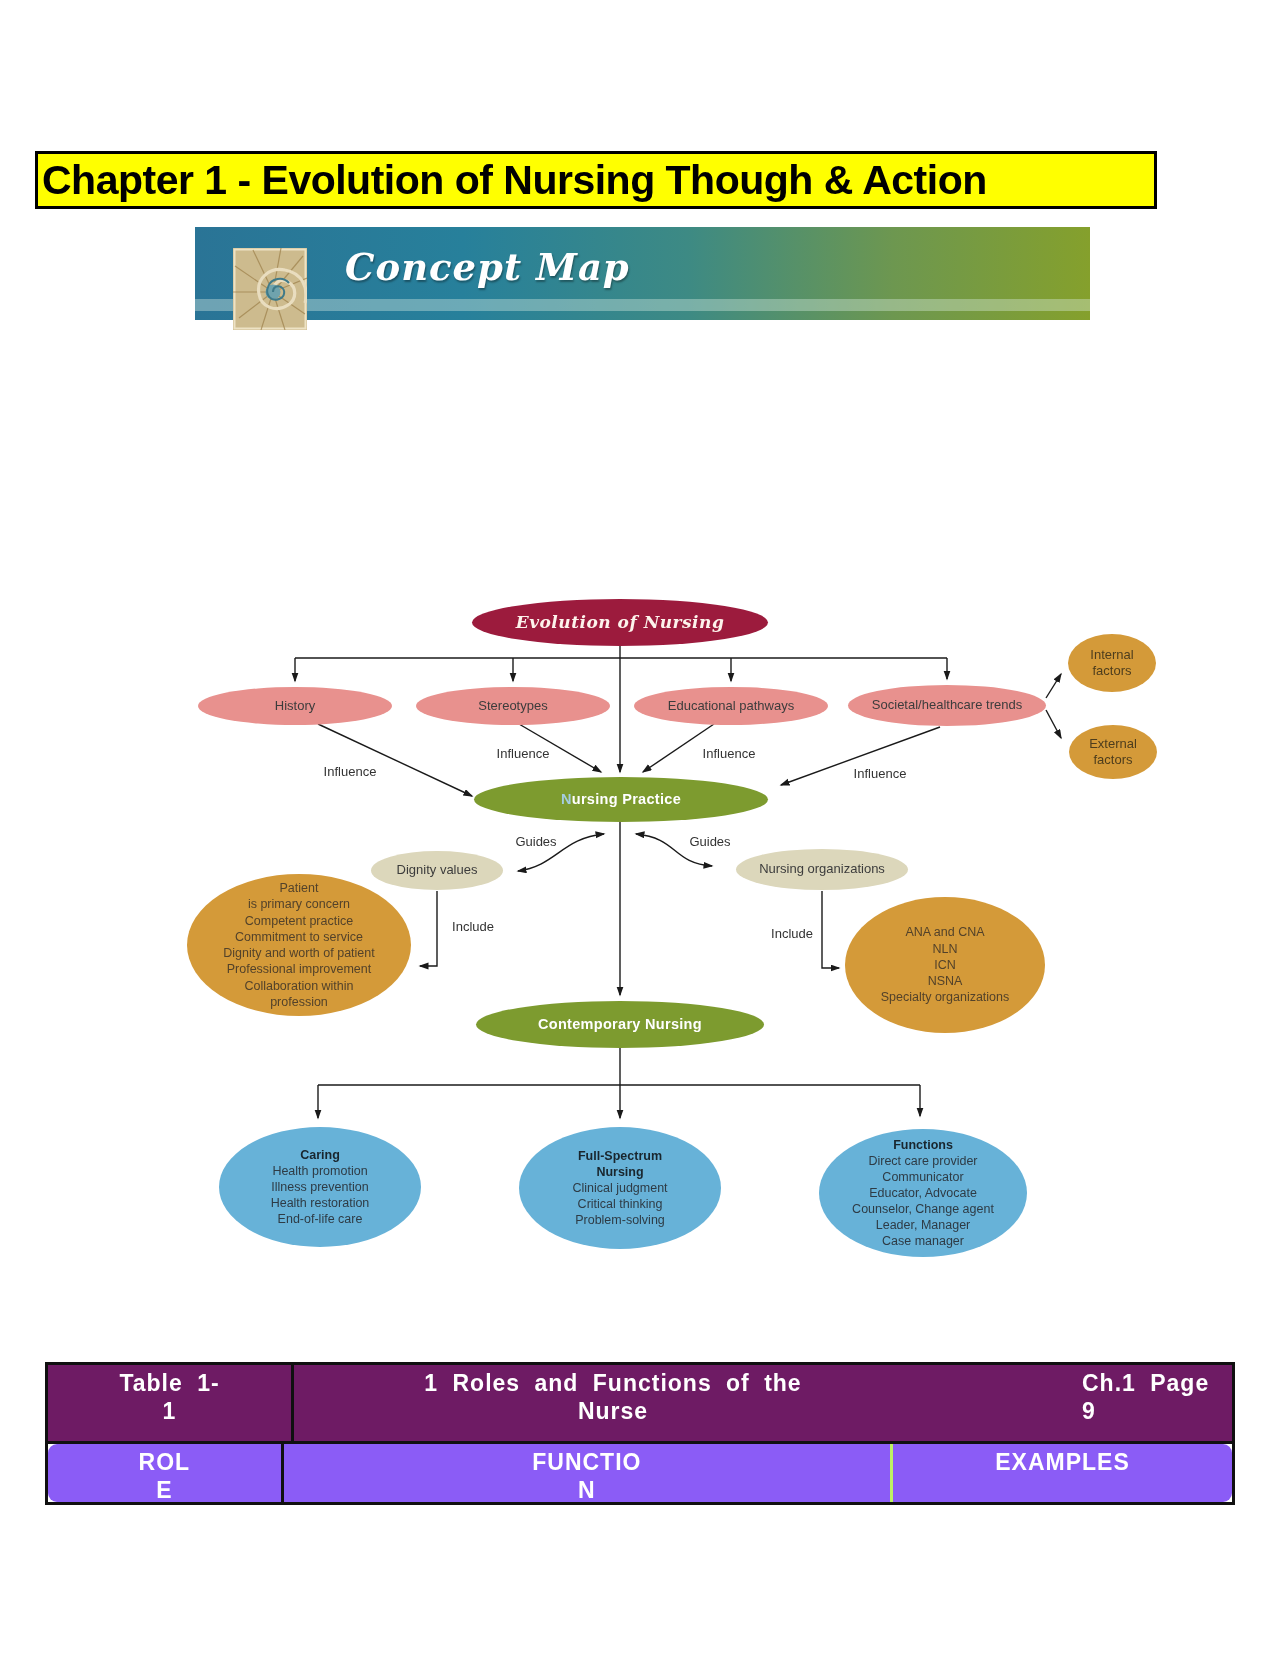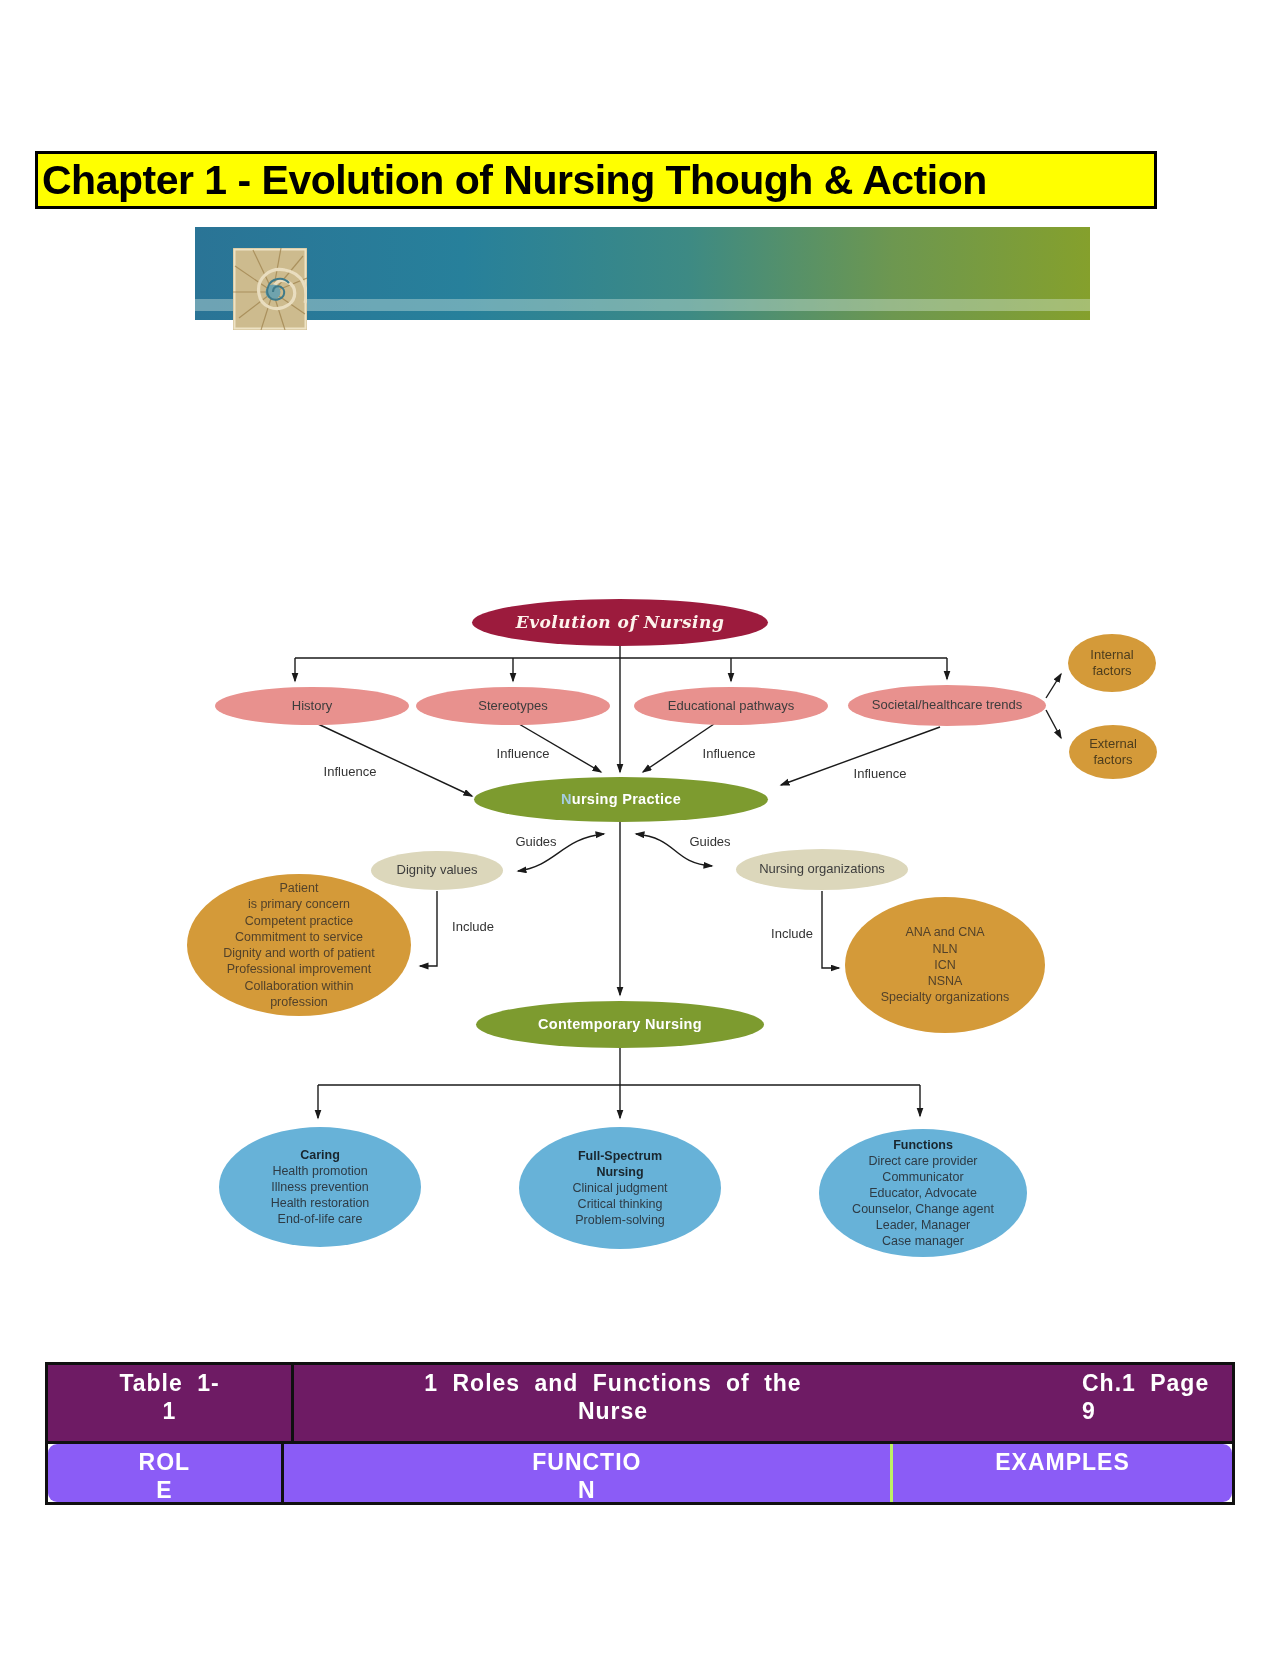--- a/index.html
+++ b/index.html
@@ -117,27 +117,28 @@
           <path d="M40,44 L0,44"></path>
         <path d="M40,44 L6,70"></path>
           <path d="M40,44 L28,82"></path>
           <path d="M40,44 L52,82"></path>
         <path d="M40,44 L72,66"></path>
       </g>
       <path d="M40,44 c0,-10 8,-14 15,-10 c9,5 9,17 0,23 c-12,8 -27,2 -29,-11 c-3,-16 11,-27 26,-24 c17,3 24,18 20,33" fill="none" stroke="#e9ddbf" stroke-width="3.2"></path>
       <circle cx="40" cy="44" r="7.5" fill="#6fa3ad"></circle>
       <path d="M40,44 c0,-5 4,-7 8,-5 c5,3 4,10 -2,12 c-8,3 -14,-4 -11,-12 c3,-9 15,-11 21,-4" fill="none" stroke="#3f7a89" stroke-width="2"></path>
     </svg>
+    <div class="banner-title">Concept Map</div>
   </div>
 
   <div>
 
     <div class="ell crimson" style="left:472px;top:599px;width:296px;height:47px;">Evolution of Nursing</div>
 
-    <div class="ell pink" style="left:215px;top:687px;width:194px;height:38px;">History</div>
+    <div class="ell pink" style="left:198px;top:687px;width:194px;height:38px;">History</div>
     <div class="ell pink" style="left:416px;top:687px;width:194px;height:38px;">Stereotypes</div>
     <div class="ell pink" style="left:634px;top:687px;width:194px;height:38px;">Educational pathways</div>
     <div class="ell pink" style="left:848px;top:685px;width:198px;height:41px;">Societal/healthcare trends</div>
 
     <div class="ell gold" style="left:1068px;top:634px;width:88px;height:58px;">Internal
 factors</div>
     <div class="ell gold" style="left:1069px;top:725px;width:88px;height:54px;">External
 factors</div>
 
     <div class="map-label" style="left:350px;top:764px;">Influence</div>

